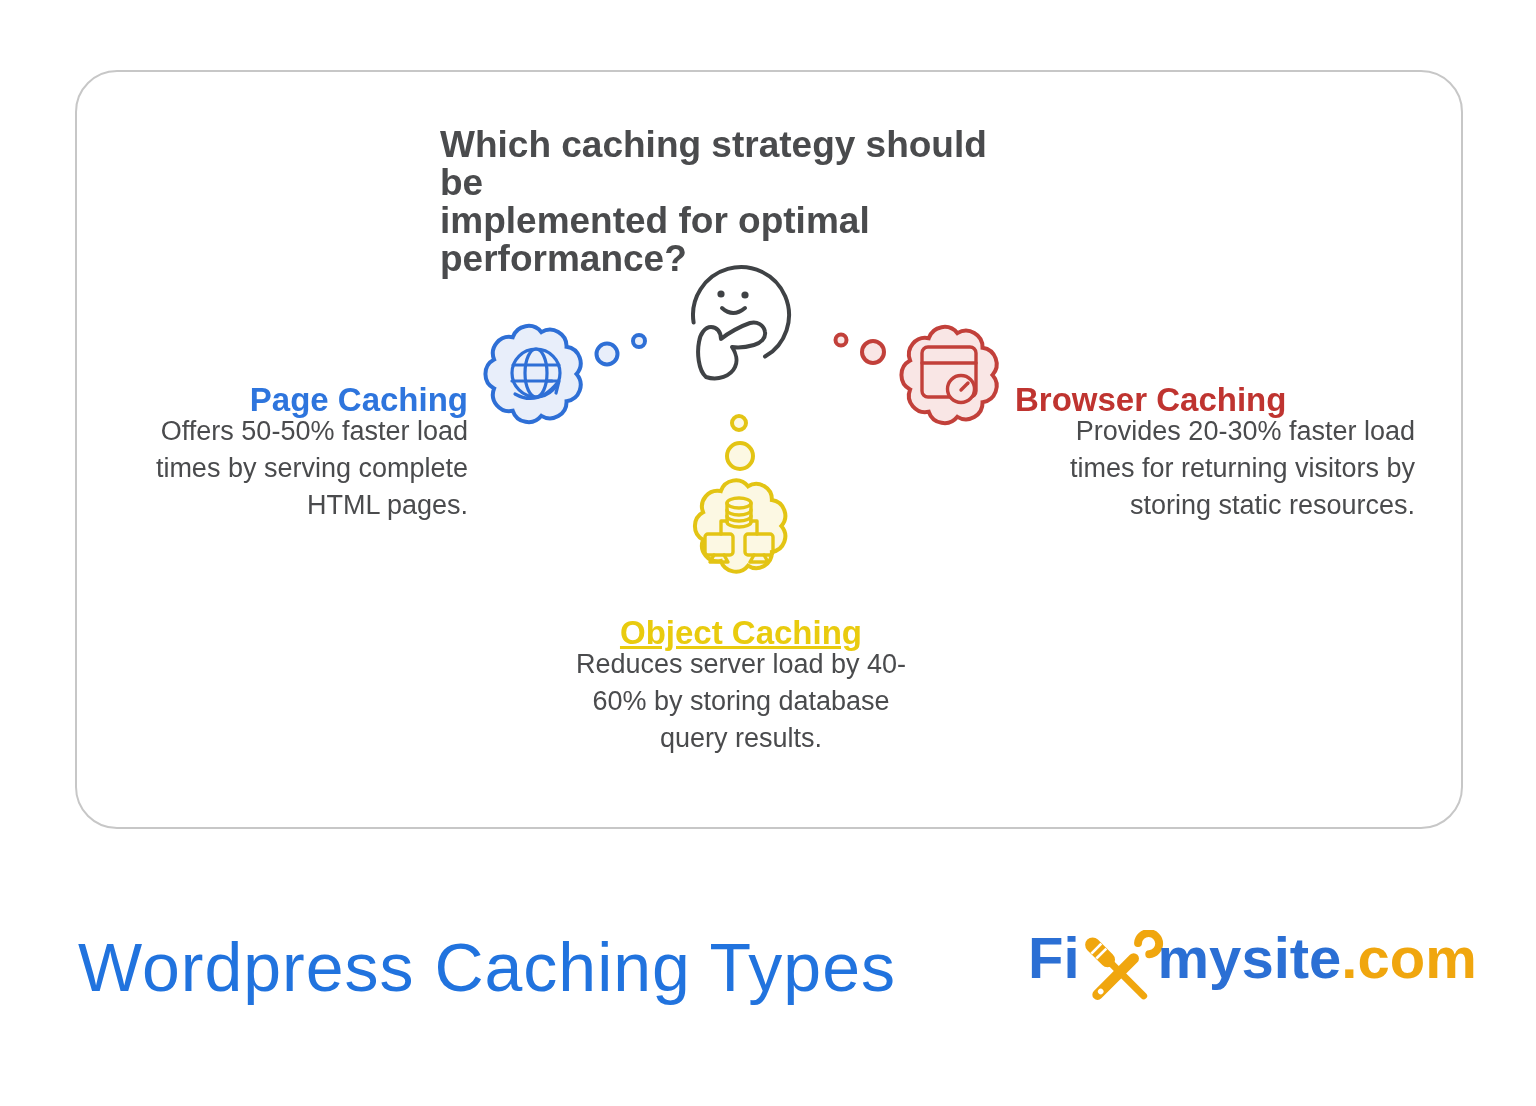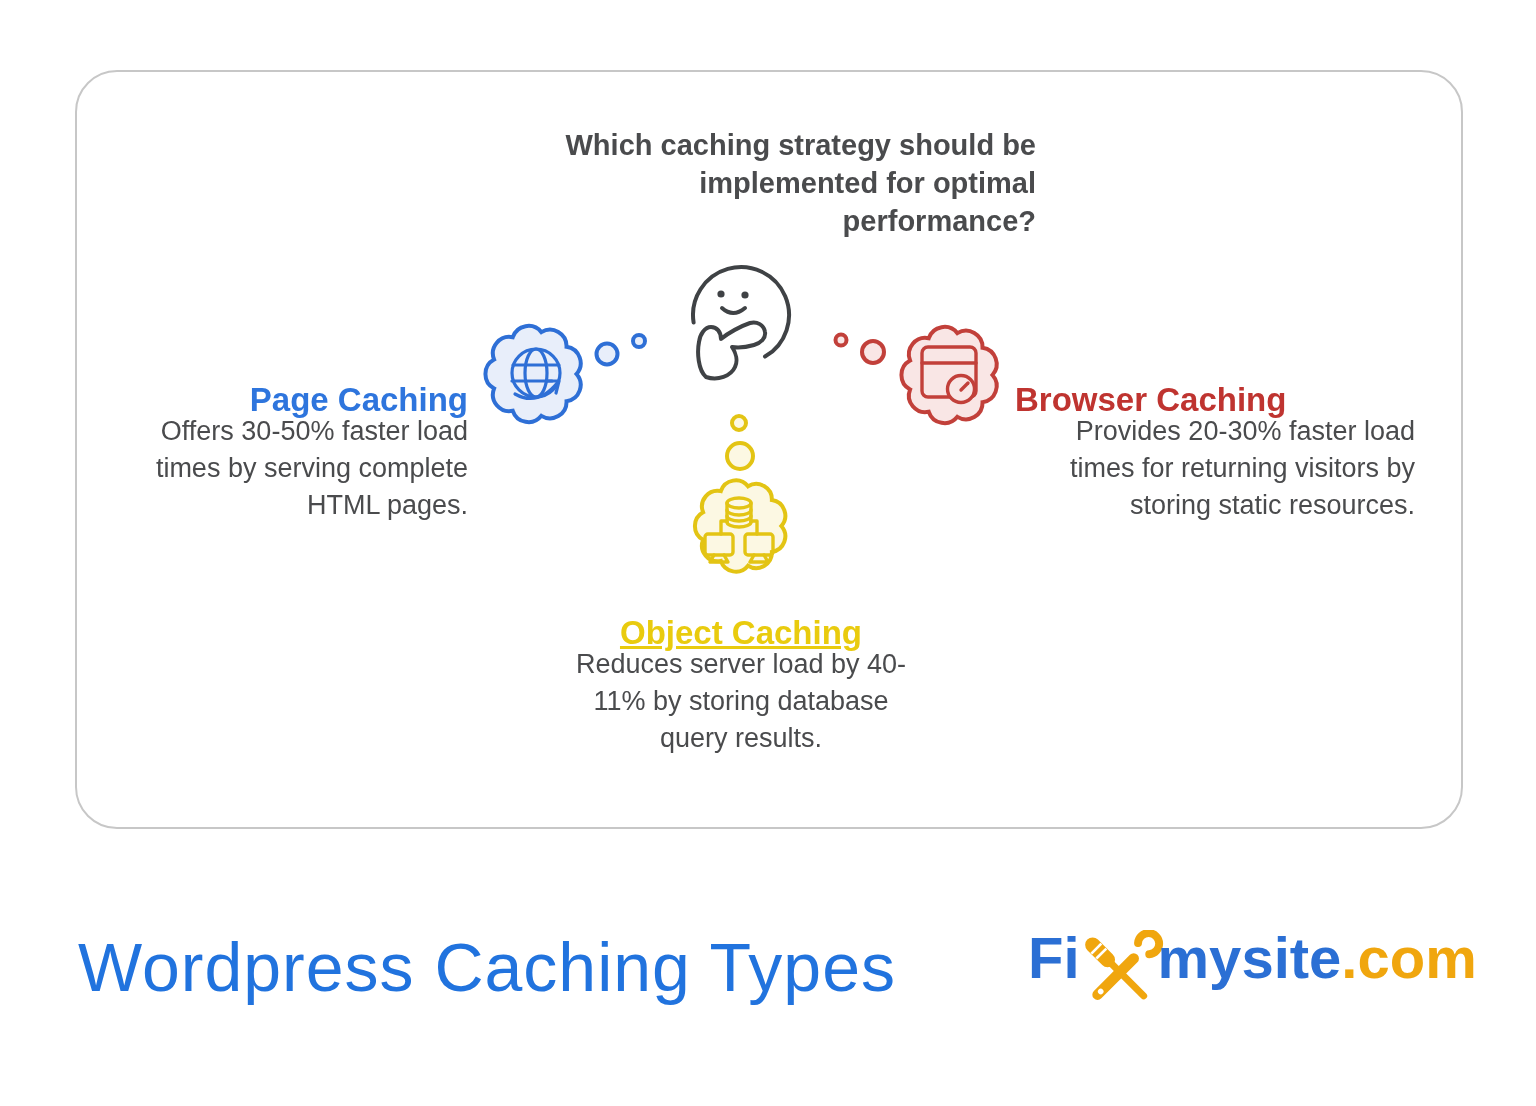--- a/index.html
+++ b/index.html
@@ -7,21 +7,21 @@
     width:1536px;height:1106px;position:relative;overflow:hidden;
     font-family:"Liberation Sans", sans-serif;
     -webkit-font-smoothing:antialiased;
   }
   .card{
     position:absolute;left:75px;top:70px;width:1384px;height:755px;
     border:2px solid var(--card-border);border-radius:42px;background:#fff;
   }
   .question{
     position:absolute;left:440px;top:126px;width:596px;
-    text-align:right;font-weight:bold;font-size:29px;line-height:38px;
+    text-align:left;font-weight:bold;font-size:37px;line-height:38px;
     color:var(--text);white-space:pre-line;
   }
   .diagram-svg{position:absolute;left:0;top:0;}
   .branch-title{position:absolute;font-size:33px;font-weight:bold;line-height:32px;margin-top:24px;}
   .branch-desc{position:absolute;font-size:27px;line-height:37px;color:var(--text);white-space:pre-line;}
   .page-title{left:120px;top:360px;width:348px;text-align:right;color:var(--blue);}
   .page-desc{left:90px;top:413px;width:378px;text-align:right;}
   .browser-title{left:1015px;top:360px;width:420px;text-align:left;color:var(--red);}
   .browser-desc{left:1015px;top:413px;width:400px;text-align:right;}
   .object-title{left:538px;top:593px;width:406px;text-align:center;color:var(--yellow);text-decoration:underline;}
@@ -123,32 +123,32 @@
          C728 333 741 326 750 323
          C757 321 764 325 765 332
          C766 338 761 343 754 345
          C747 347 738 348 732 347
          C736 353 738 361 735 367
          C731 376 718 381 706 377 Z"></path>
   </g>
 </svg>
 
 <div class="branch-title page-title">Page Caching</div>
-<div class="branch-desc page-desc">Offers 30-50% faster load
+<div class="branch-desc page-desc">Offers 50-50% faster load
 times by serving complete
 HTML pages.</div>
 
 <div class="branch-title browser-title">Browser Caching</div>
 <div class="branch-desc browser-desc">Provides 20-30% faster load
 times for returning visitors by
 storing static resources.</div>
 
 <div class="branch-title object-title">Object Caching</div>
 <div class="branch-desc object-desc">Reduces server load by 40-
-11% by storing database
+60% by storing database
 query results.</div>
 
 <div class="footer-title">Wordpress Caching Types</div>
 
 <div class="logo">
   <span class="lg-blue">Fi</span>
   <svg width="88" height="88" viewBox="0 0 100 100">
 
     <g transform="translate(50,48) rotate(-45)">
       <path class="tool" d="M0 -44 L0 -20" stroke-width="17"></path>

